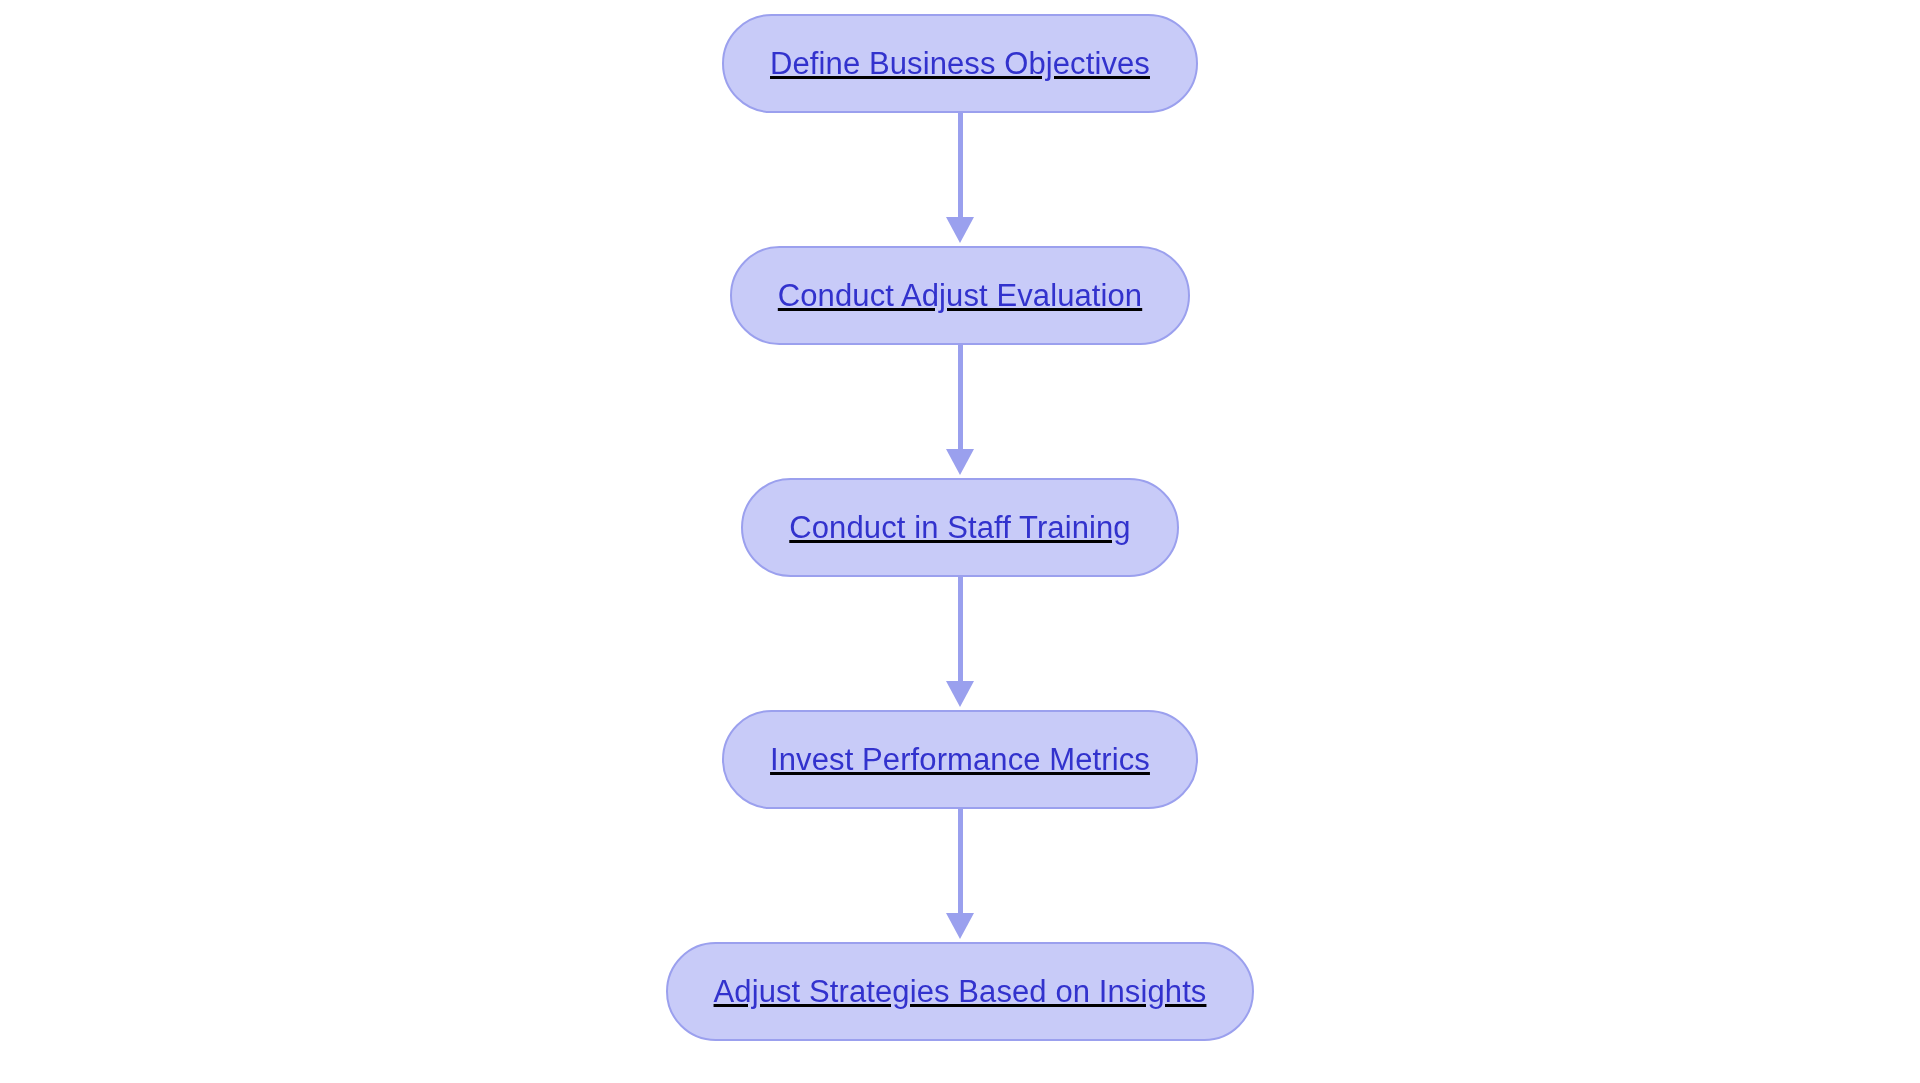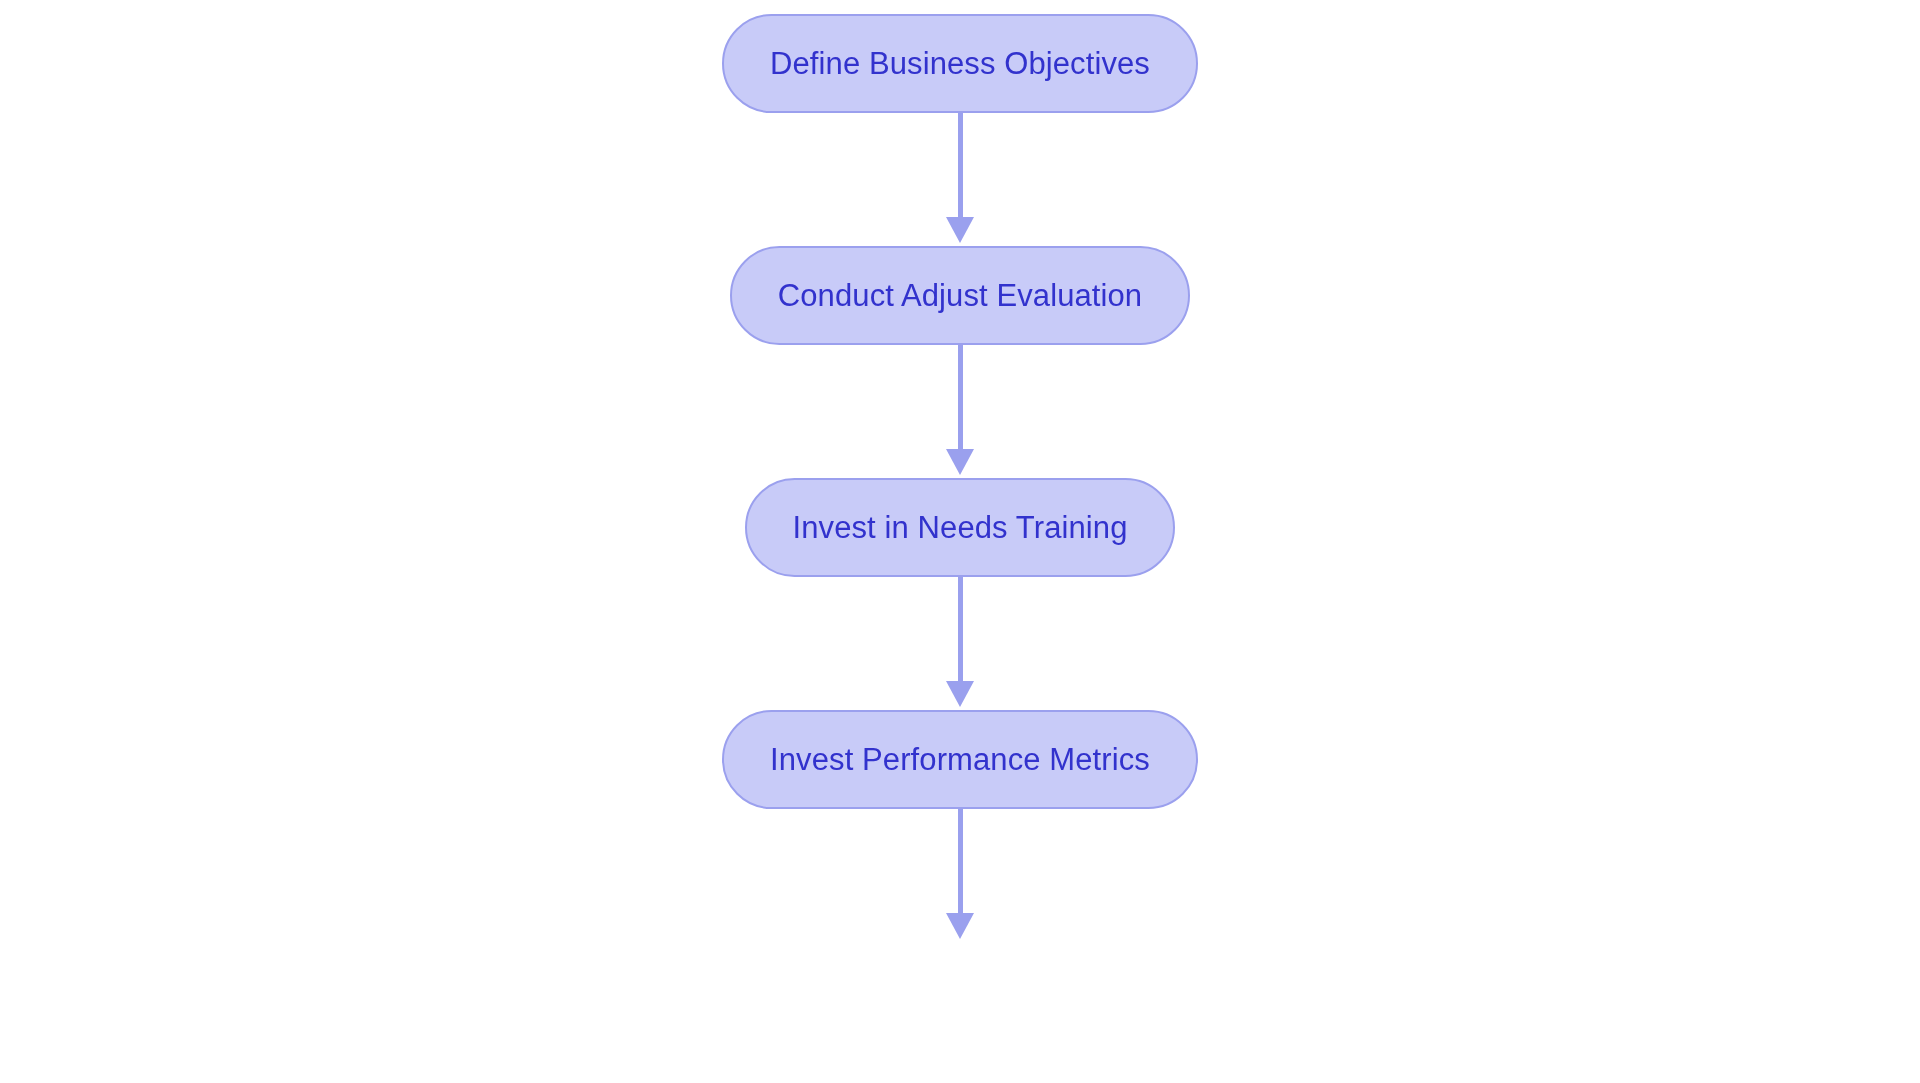--- a/index.html
+++ b/index.html
@@ -38,20 +38,21 @@
     box-sizing: border-box;
     height: 99px;
     border-radius: 999px;
     background: #c8cbf8;
     border: 2px solid #9ba0ee;
     display: flex;
     align-items: center;
     justify-content: center;
     padding: 16px 46px;
     white-space: nowrap;
+    text-decoration: underline;
   }
 
   .flow-node .node-label {
     color: #3232cd;
     font-size: 31px;
     font-family: "Liberation Sans", sans-serif;
     font-weight: 400;
     letter-spacing: 0.1px;
     line-height: 1;
   }
@@ -102,32 +103,35 @@
     <div class="flow-node">
       <span class="node-label">Conduct Adjust Evaluation</span>
     </div>
 
     <div class="flow-connector">
       <div class="connector-line"></div>
       <div class="connector-head"></div>
     </div>
 
     <div class="flow-node">
-      <span class="node-label">Invest in Needs Training</span>
+      <span class="node-label">Conduct in Staff Training</span>
     </div>
 
     <div class="flow-connector">
       <div class="connector-line"></div>
       <div class="connector-head"></div>
     </div>
 
     <div class="flow-node">
       <span class="node-label">Invest Performance Metrics</span>
     </div>
 
     <div class="flow-connector">
       <div class="connector-line"></div>
       <div class="connector-head"></div>
     </div>
 
+    <div class="flow-node">
+      <span class="node-label">Adjust Strategies Based on Insights</span>
+    </div>
 
   </div>
 </div>
 
 </body></html>

